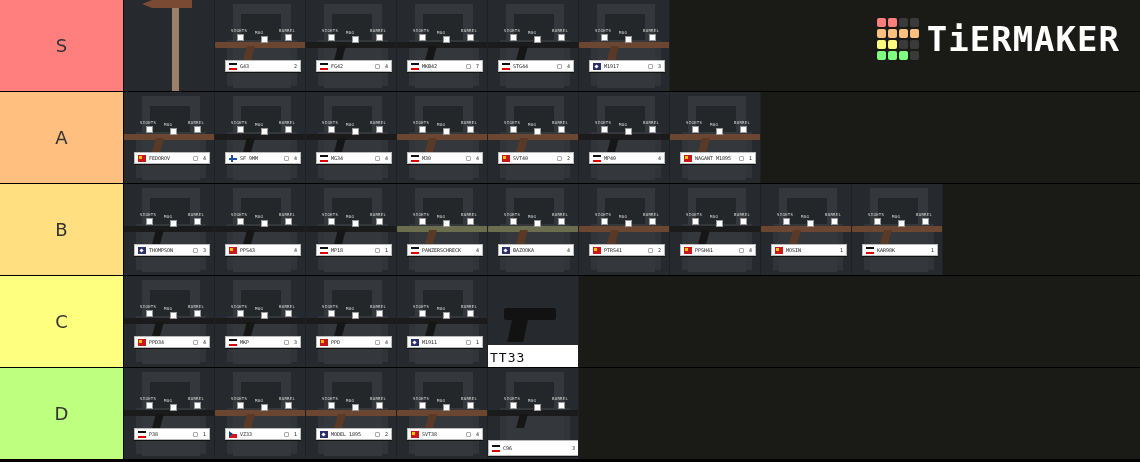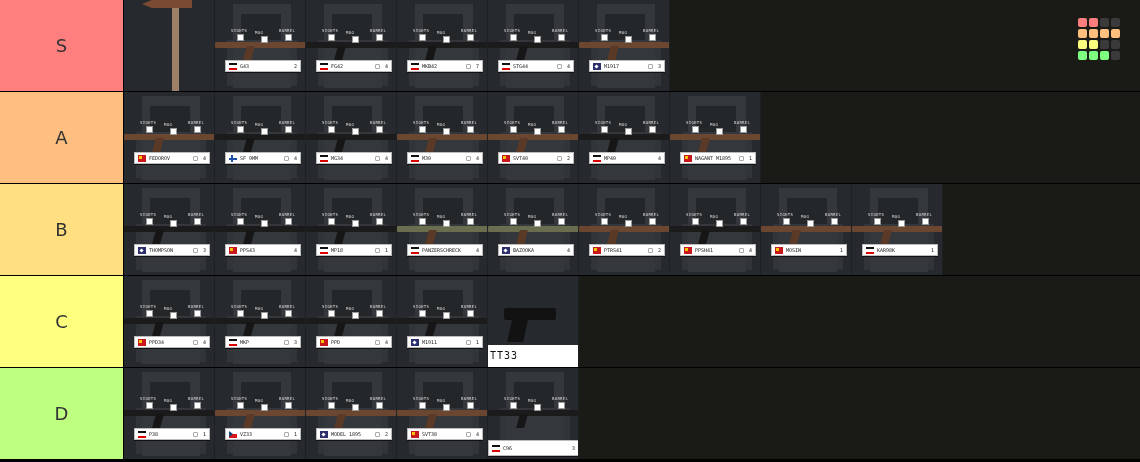--- a/index.html
+++ b/index.html
@@ -56,21 +56,21 @@
     .flag.fi { background: #fff; }
     .flag.fi::before { content: ""; position: absolute; left: 0; top: 3px; width: 8px; height: 2px; background: #1d4fa8; }
     .flag.fi::after { content: ""; position: absolute; left: 2px; top: 0; width: 2px; height: 7px; background: #1d4fa8; }
     .flag.cz { background: linear-gradient(#fff 0 50%, #d7141a 50%); }
     .flag.cz::after { content: ""; position: absolute; left: 0; top: 0; border-left: 4px solid #11457e; border-top: 3.5px solid transparent; border-bottom: 3.5px solid transparent; }
     .card-name { font-size: 5px; color: #222; flex: 1; white-space: nowrap; overflow: hidden; font-family: "DejaVu Sans Mono", monospace; }
     .lock { width: 5px; height: 5px; border: 1px solid #aaa; margin-right: 5px; border-radius: 1px; }
     .card-count { font-size: 5px; color: #222; font-family: "DejaVu Sans Mono", monospace; }
     .tt33-bar {
       position: absolute; left: 0; bottom: 0; width: 100%; height: 22px; background: #fff;
-      font-size: 10px; color: #111; font-family: "DejaVu Sans Mono", monospace; padding: 5px 2px;
+      font-size: 13px; color: #111; font-family: "DejaVu Sans Mono", monospace; padding: 5px 2px;
       letter-spacing: 1px;
     }
     .pistol { position: absolute; background: #121212; }
     .sign-pole { position: absolute; left: 48px; top: 8px; width: 7px; height: 84px; background: #9c8168; }
     .sign-board { position: absolute; left: 18px; top: 0; width: 50px; height: 8px; background: #7a4a33; clip-path: polygon(0 50%, 20% 0, 100% 0, 100% 100%, 20% 100%); }
 
     .logo { position: absolute; right: 20px; top: 18px; display: flex; align-items: center; gap: 8px; }
     .logo-grid { display: grid; grid-template-columns: repeat(4, 9px); grid-gap: 2px; }
     .logo-grid span { width: 9px; height: 9px; border-radius: 2px; display: block; }
     .logo-text { font-family: "DejaVu Sans Mono", monospace; font-weight: bold; font-size: 34px; color: #fff; letter-spacing: 1px; line-height: 1; }
@@ -689,13 +689,14 @@
       <span style="background: rgb(255, 191, 127);"></span>
       <span style="background: rgb(255, 255, 127);"></span>
       <span style="background: rgb(255, 255, 127);"></span>
       <span style="background: rgb(58, 58, 58);"></span>
       <span style="background: rgb(58, 58, 58);"></span>
       <span style="background: rgb(127, 255, 127);"></span>
       <span style="background: rgb(127, 255, 127);"></span>
       <span style="background: rgb(127, 255, 127);"></span>
       <span style="background: rgb(58, 58, 58);"></span>
     </div>
+  <div class="logo-text">TiERMAKER</div>
 </div>
 
 </body></html>

